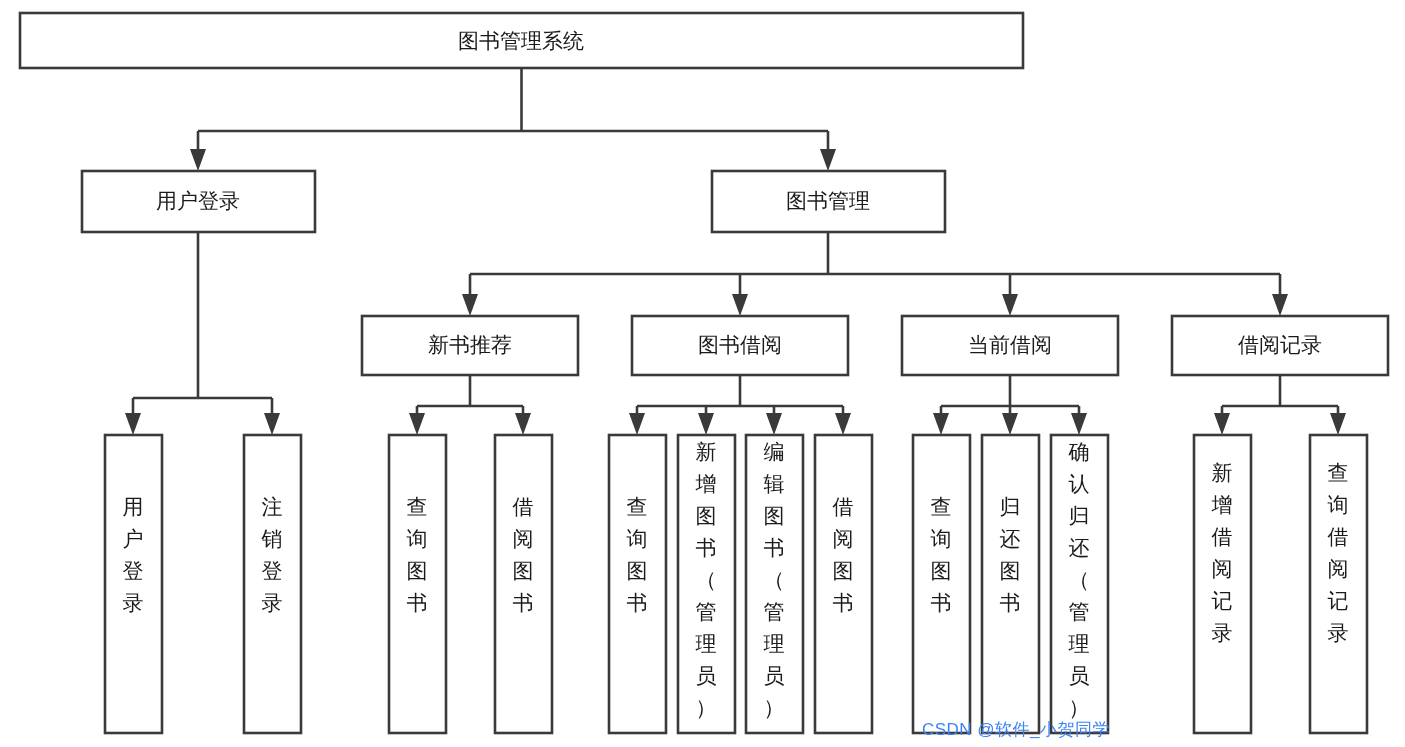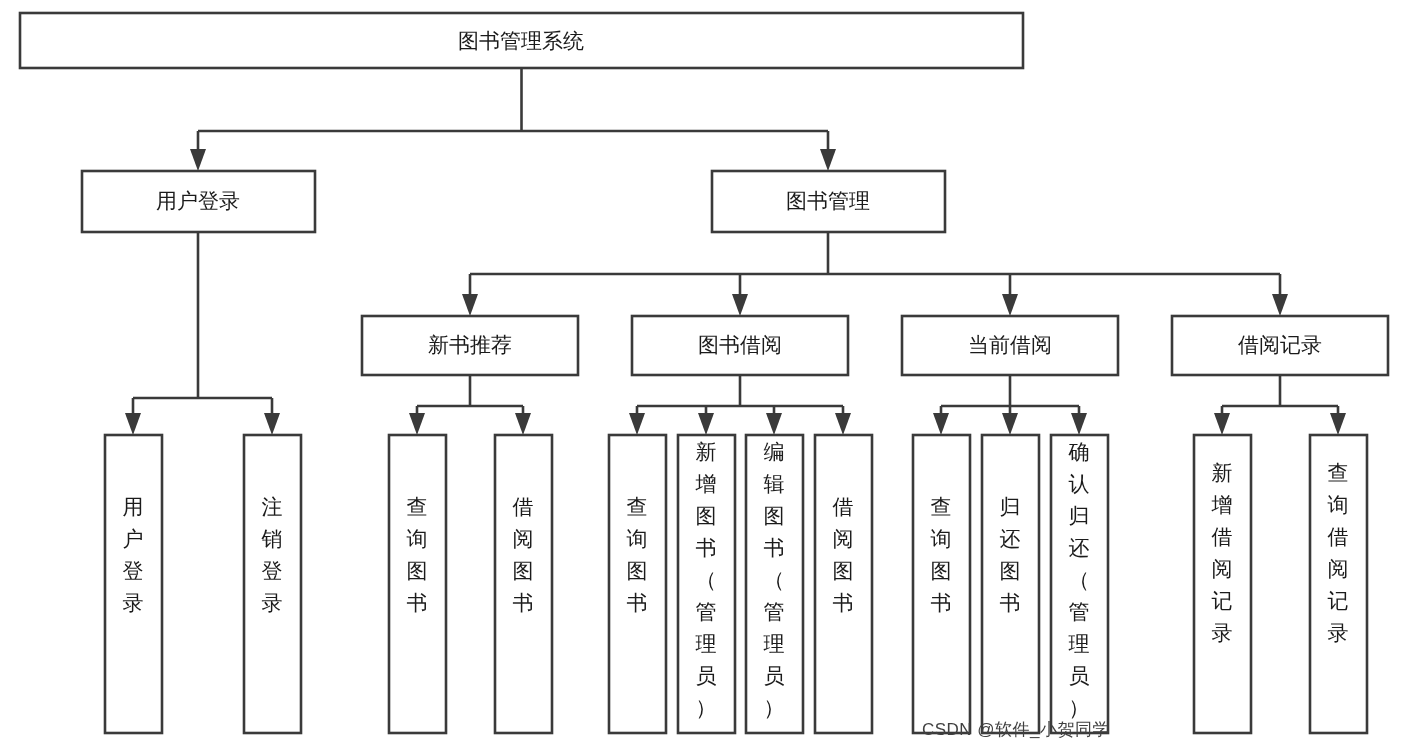--- a/index.html
+++ b/index.html
@@ -54,21 +54,21 @@
     font-size: 21px;
     fill: #1b1b1b;
     text-anchor: middle;
   }
   .watermark-text {
     position: absolute;
     right: 8px;
     bottom: 6px;
     font-family: "Liberation Sans", "DejaVu Sans", sans-serif;
     font-size: 17px;
-    color: #404040;
+    color: #3b82f6;
     letter-spacing: 0.5px;
     white-space: nowrap;
     user-select: none;
   }
 </style>
 </head>
 <body>
 
 <div id="diagram-root">
 

